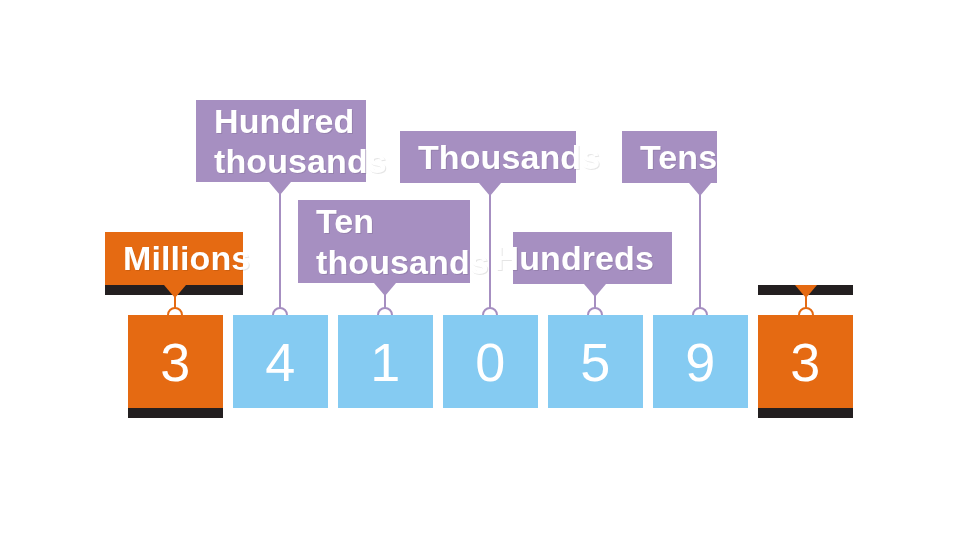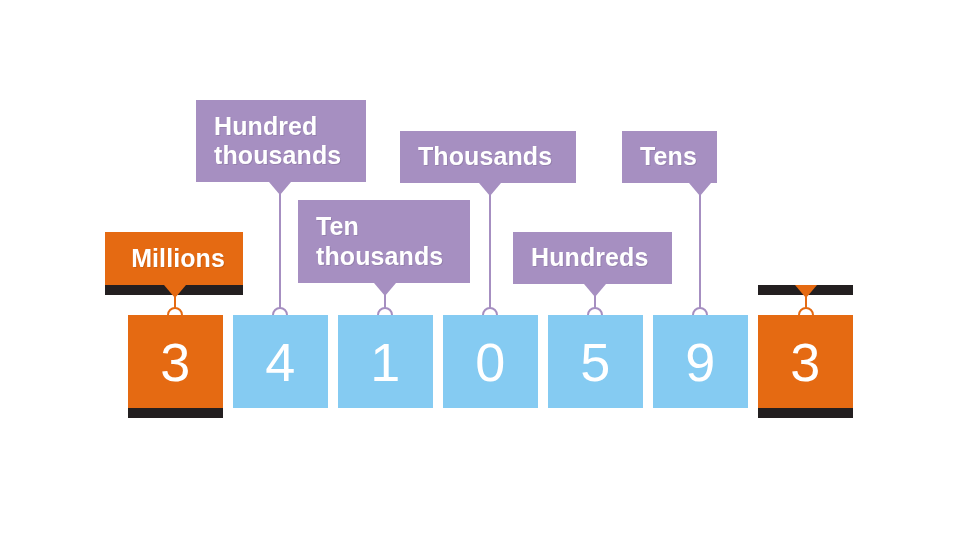--- a/index.html
+++ b/index.html
@@ -54,29 +54,29 @@
   }
 
   
   .callout {
     position: absolute;
     box-sizing: border-box;
     display: flex;
     align-items: center;
     padding: 0 18px;
     color: #ffffff;
-    font-size: 25px;
+    font-size: 34px;
     font-weight: bold;
     line-height: 1.18;
     letter-spacing: 0.1px;
     text-shadow: 1px 1px 0 rgba(0,0,0,0.10);
     font-family: "Liberation Sans", sans-serif;
   }
   .callout.purple { background: #a68fc1; }
-  .callout.orange { background: #e56a12; justify-content: flex-end; }
+  .callout.orange { background: #e56a12; }
 
   
   .callout-tail {
     position: absolute;
     width: 0;
     height: 0;
     border-left: 11px solid transparent;
     border-right: 11px solid transparent;
   }
   .callout-tail.purple { border-top: 13px solid #a68fc1; }
@@ -129,21 +129,21 @@
     <span>Ten</span>
     <span>thousands</span>
   </div>
   <div class="callout-tail purple" style="left:374px; top:283px;"></div>
 
   <div class="callout purple" style="left:400px; top:131px; width:176px; height:52px;">
     <span>Thousands</span>
   </div>
   <div class="callout-tail purple" style="left:479px; top:183px;"></div>
 
-  <div class="callout purple" style="left:513px; top:232px; width:159px; height:52px;">
+  <div class="callout purple" style="left:513px; top:232px; width:159px; height:52px;justify-content:flex-end;">
     <span>Hundreds</span>
   </div>
   <div class="callout-tail purple" style="left:584px; top:284px;"></div>
 
   <div class="callout purple" style="left:622px; top:131px; width:95px; height:52px;">
     <span>Tens</span>
   </div>
   <div class="callout-tail purple" style="left:689px; top:183px;"></div>
 
   <div class="callout-bar" style="left:758px; top:285px; width:95px;"></div>

